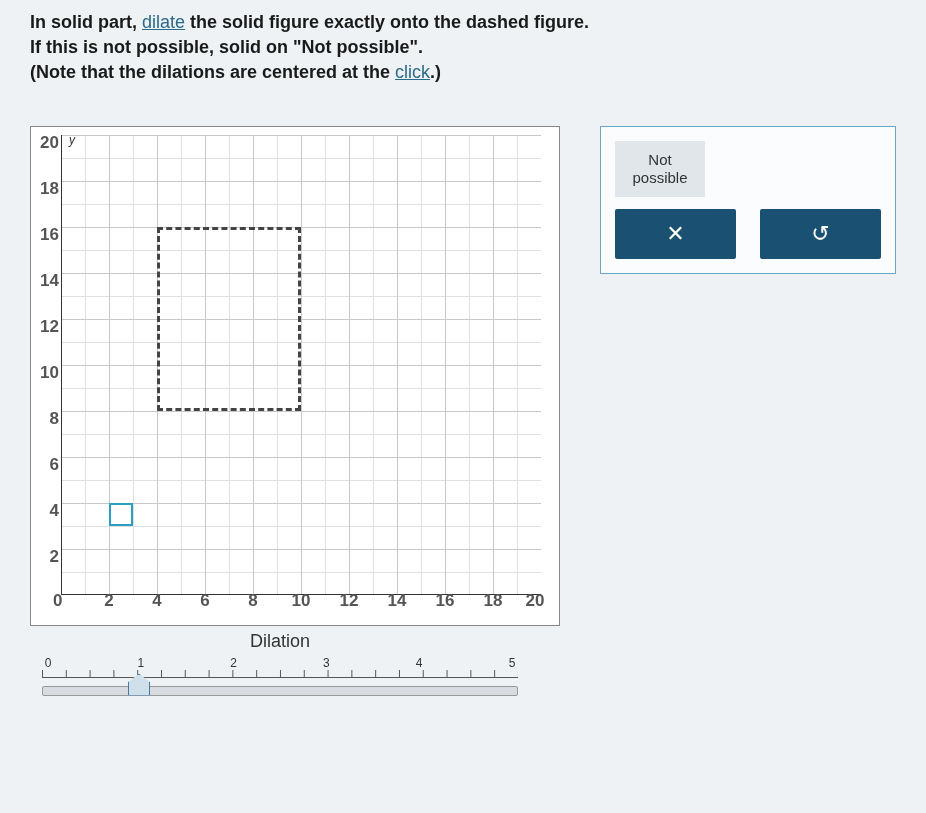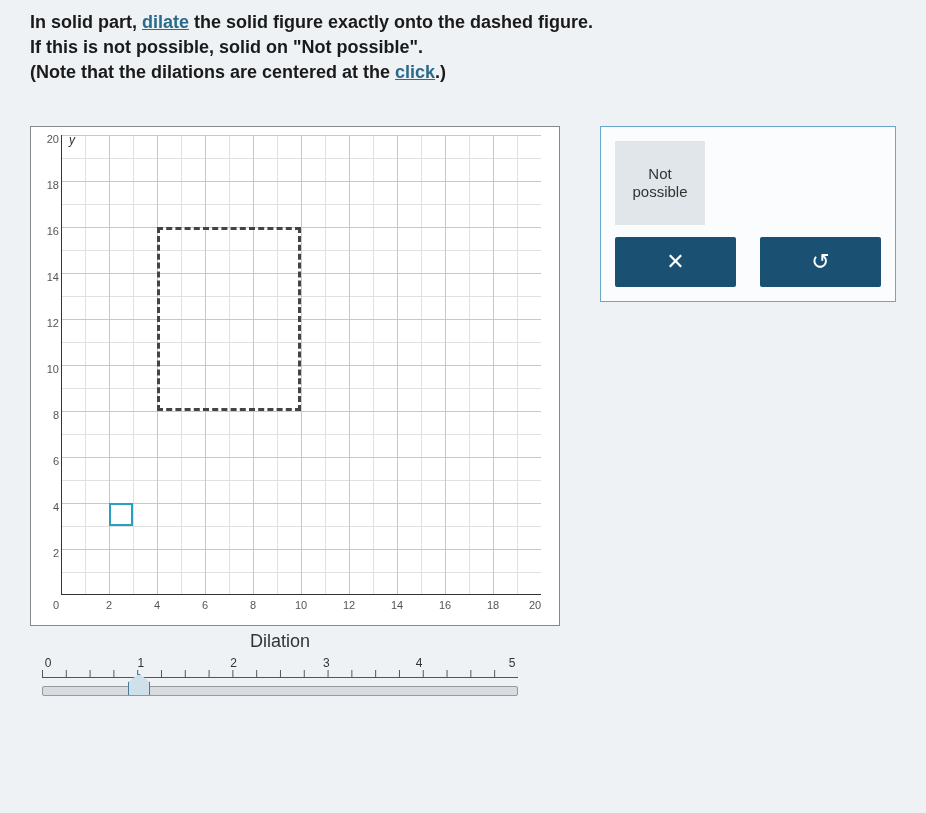--- a/index.html
+++ b/index.html
@@ -15,21 +15,21 @@
   .instructions {
     font-size: 18px;
     font-weight: bold;
     color: #1a1a1a;
     line-height: 1.4;
     margin-bottom: 40px;
   }
   .instructions .link {
     color: #2a6a8a;
     text-decoration: underline;
-    font-weight: bold;
+    font-weight: normal;
   }
   .content-row {
     display: flex;
     gap: 20px;
     align-items: flex-start;
   }
   .graph-container {
     position: relative;
     width: 530px;
     height: 570px;
@@ -62,22 +62,23 @@
     background-size: 48px 46px;
   }
   .axis-x, .axis-y {
     position: absolute;
     background: #333;
   }
   .axis-x { left: 30px; bottom: 30px; height: 1px; width: 480px; }
   .axis-y { left: 30px; bottom: 30px; width: 1px; height: 460px; }
   .tick-label {
     position: absolute;
-    font-size: 11px;
+    font-size: 17px;
     color: #555;
+    font-weight: bold;
   }
   .tick-y { left: 4px; width: 24px; text-align: right; }
   .tick-x { bottom: 14px; text-align: center; width: 20px; }
   .axis-label-y {
     position: absolute;
     left: 38px;
     top: 6px;
     font-size: 12px;
     font-style: italic;
     color: #333;
@@ -156,21 +157,21 @@
     grid-template-columns: 1fr 1fr;
     gap: 12px;
     align-items: start;
     margin-left: 20px;
   }
   .not-possible-btn {
     background: #e0e6ea;
     border: none;
     color: #333;
     font-size: 15px;
-    padding: 24px 6px;
+    padding: 10px 6px;
     text-align: center;
     cursor: pointer;
     width: 90px;
     line-height: 1.2;
   }
   .action-btn {
     background: #1a5172;
     color: #fff;
     border: none;
     height: 50px;

